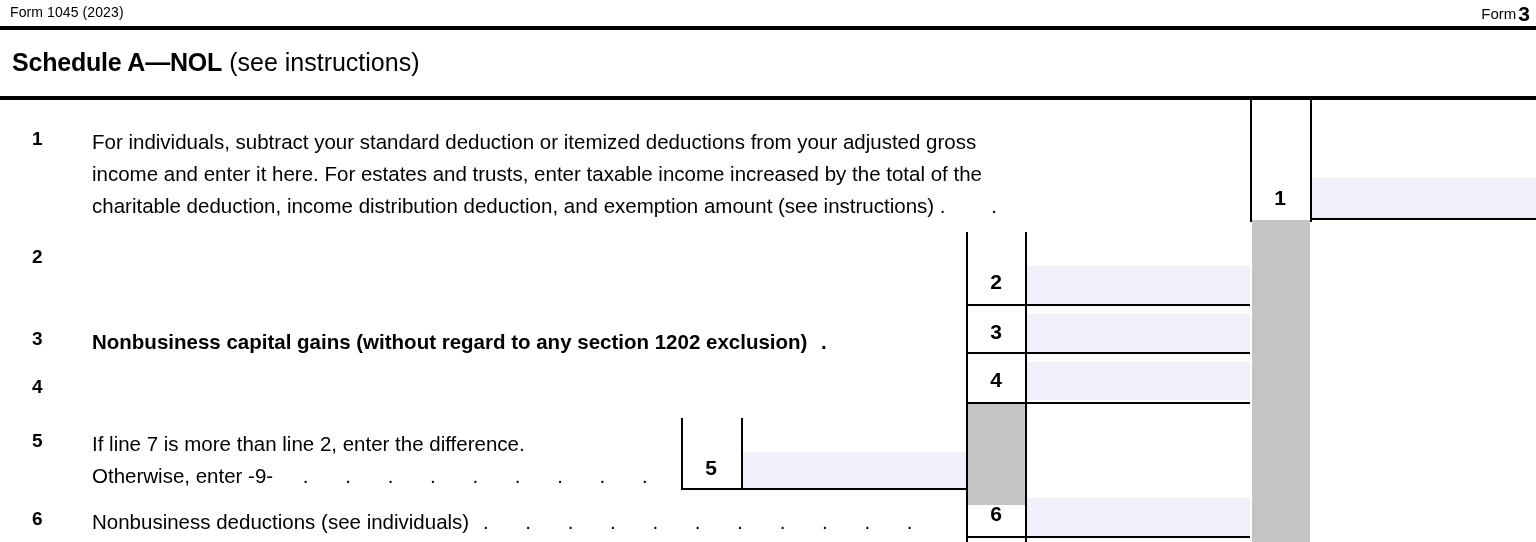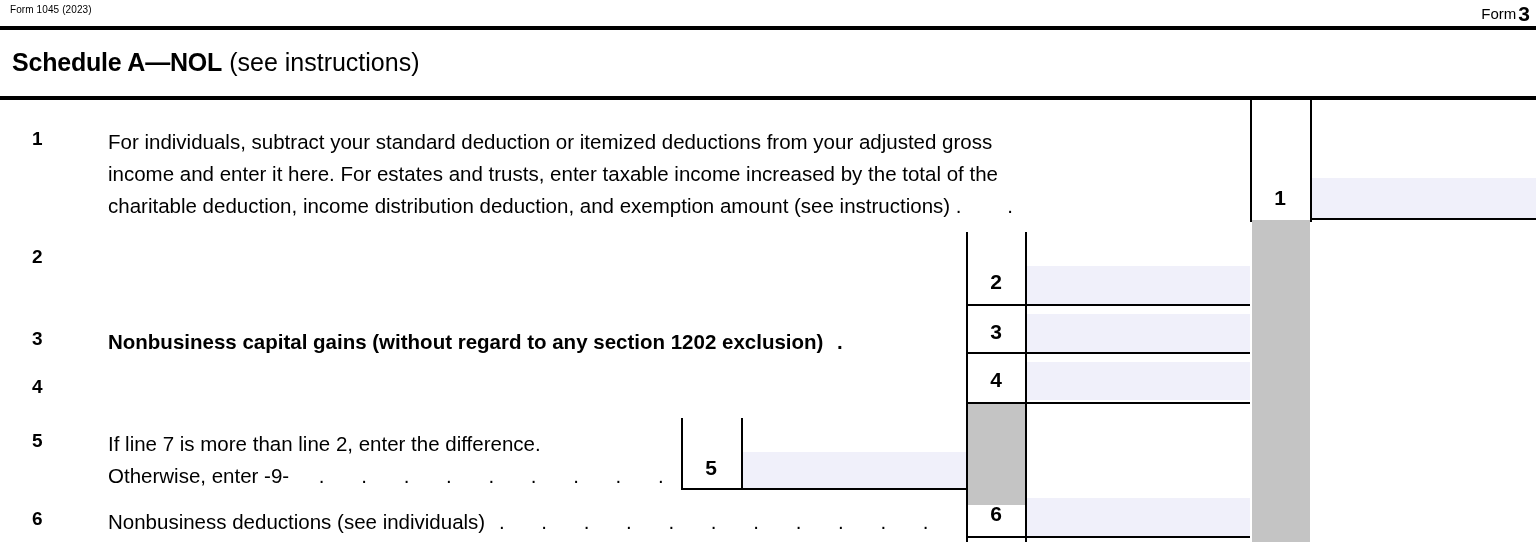--- a/index.html
+++ b/index.html
@@ -18,21 +18,21 @@
     height: 542px;
     background: #ffffff;
     overflow: hidden;
   }
 
   
   .hdr-left {
     position: absolute;
     left: 10px;
     top: 4px;
-    font-size: 10px;
+    font-size: 14px;
     letter-spacing: 0.1px;
     text-align: right;
   }
   .hdr-right {
     position: absolute;
     right: 6px;
     top: 2px;
     font-size: 15px;
     white-space: nowrap;
   }
@@ -84,21 +84,20 @@
     position: absolute;
     font-size: 21px;
     font-weight: bold;
     text-align: center;
   }
   .ltext {
     position: absolute;
     font-size: 20.5px;
     line-height: 32px;
     color: #000000;
-    margin-left: 16px;
   }
   .ltext.just {
     text-align: justify;
     text-align-last: left;
   }
   .dots {
     letter-spacing: 15.5px;
     font-size: 20.5px;
   }
   .dots.wide  { letter-spacing: 20px; }

